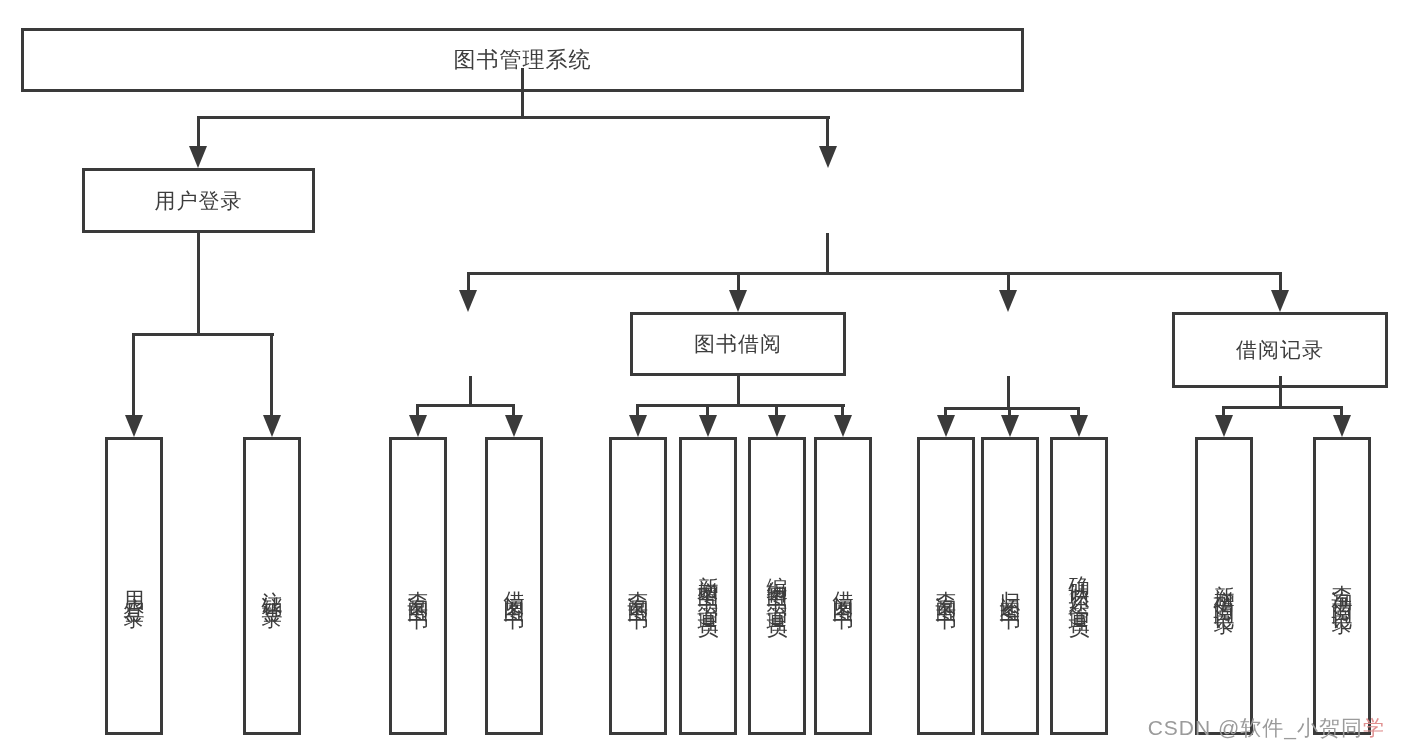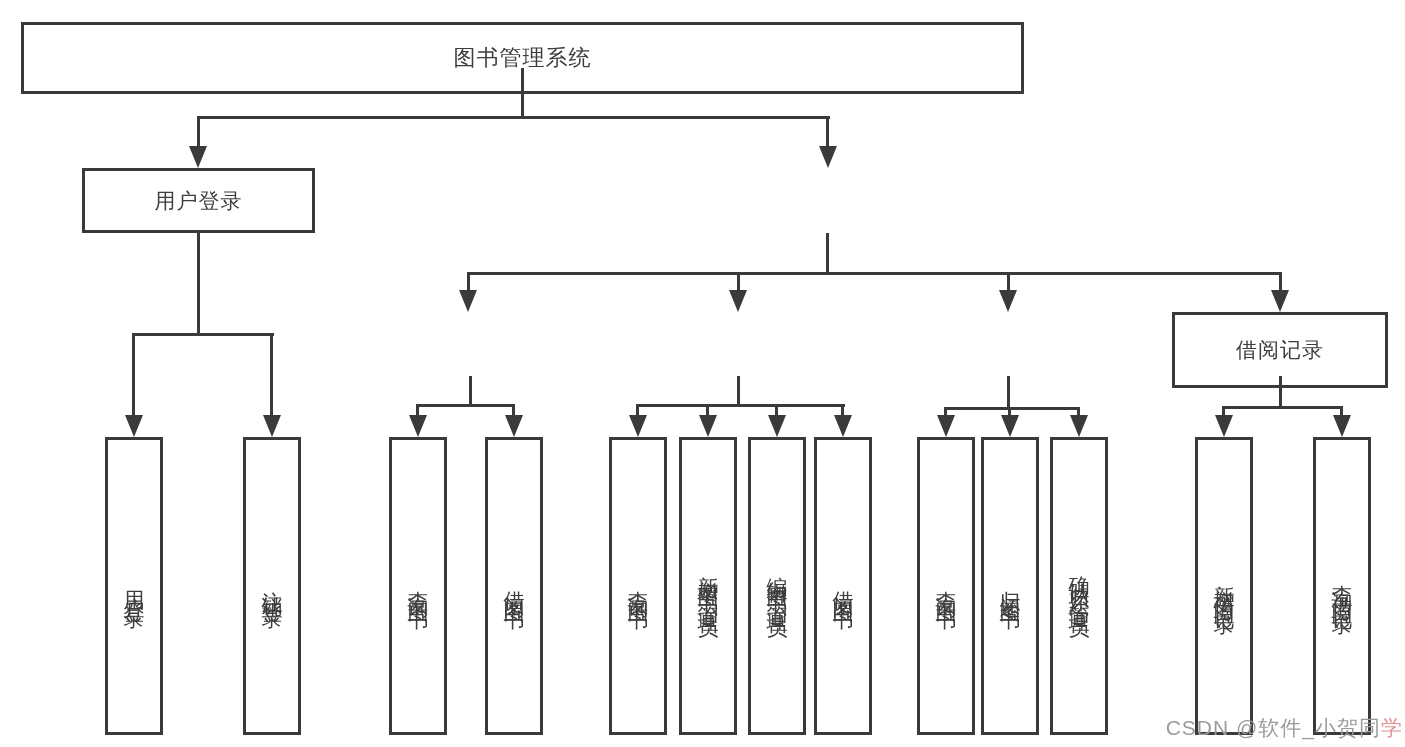--- a/index.html
+++ b/index.html
@@ -18,31 +18,31 @@
     writing-mode:vertical-rl;font-size:21px;line-height:1.15;
     letter-spacing:6px;white-space:nowrap;
   }
   .line{position:absolute;background:#3a3a3a;}
   .arrow{
     position:absolute;width:0;height:0;
     border-left:9px solid transparent;border-right:9px solid transparent;
     border-top:22px solid #3a3a3a;
   }
   .watermark{
-    position:absolute;right:2px;bottom:5px;font-size:21px;
+    position:absolute;right:20px;bottom:5px;font-size:21px;
     color:#9b9b9b;white-space:nowrap;letter-spacing:1px;
   }
   .watermark .accent{color:#e09090;}
 </style>
 </head>
 <body>
 
 <div id="canvas">
 
-  <div class="node" style="left:21px;top:22px;width:1003px;height:72px;">
+  <div class="node" style="left:21px;top:28px;width:1003px;height:64px;">
     <span class="h-label root-label">图书管理系统</span>
   </div>
 
   <div class="line" style="left:521px;top:68px;width:3px;height:50px;"></div>
   <div class="line" style="left:197px;top:116px;width:633px;height:3px;"></div>
   <div class="line" style="left:197px;top:116px;width:3px;height:34px;"></div>
   <div class="line" style="left:826px;top:116px;width:3px;height:34px;"></div>
   <div class="arrow" style="left:189px;top:146px;"></div>
   <div class="arrow" style="left:819px;top:146px;"></div>
 
@@ -61,20 +61,23 @@
   <div class="line" style="left:467px;top:272px;width:815px;height:3px;"></div>
   <div class="line" style="left:467px;top:272px;width:3px;height:22px;"></div>
   <div class="line" style="left:737px;top:272px;width:3px;height:22px;"></div>
   <div class="line" style="left:1007px;top:272px;width:3px;height:22px;"></div>
   <div class="line" style="left:1279px;top:272px;width:3px;height:22px;"></div>
   <div class="arrow" style="left:459px;top:290px;"></div>
   <div class="arrow" style="left:729px;top:290px;"></div>
   <div class="arrow" style="left:999px;top:290px;"></div>
   <div class="arrow" style="left:1271px;top:290px;"></div>
 
+  <div class="node" style="left:630px;top:312px;width:216px;height:64px;">
+    <span class="h-label">图书借阅</span>
+  </div>
   <div class="node" style="left:1172px;top:312px;width:216px;height:76px;">
     <span class="h-label">借阅记录</span>
   </div>
 
   <div class="line" style="left:469px;top:376px;width:3px;height:31px;"></div>
   <div class="line" style="left:417px;top:404px;width:98px;height:3px;"></div>
   <div class="line" style="left:416px;top:404px;width:3px;height:18px;"></div>
   <div class="line" style="left:512px;top:404px;width:3px;height:18px;"></div>
   <div class="arrow" style="left:409px;top:415px;"></div>
   <div class="arrow" style="left:505px;top:415px;"></div>

